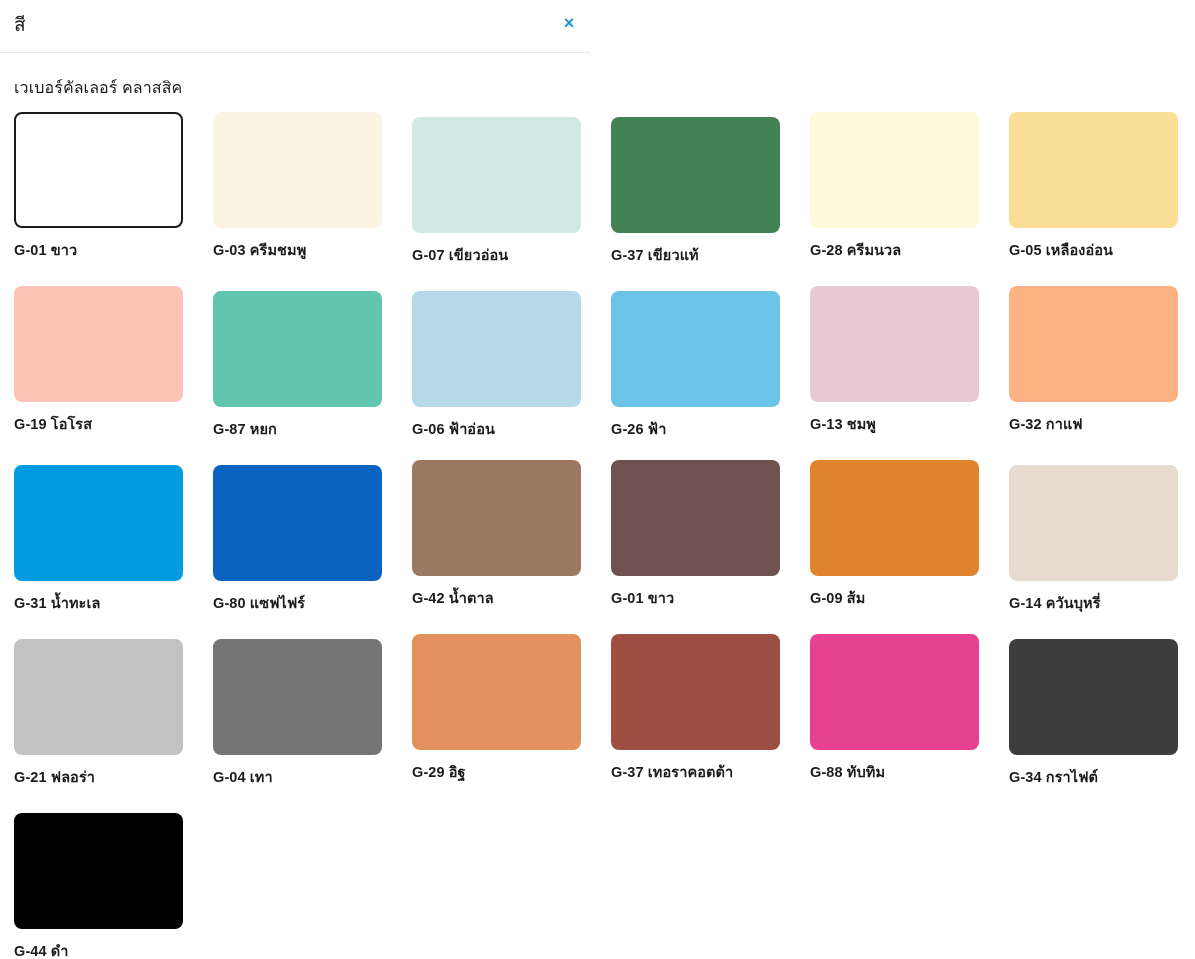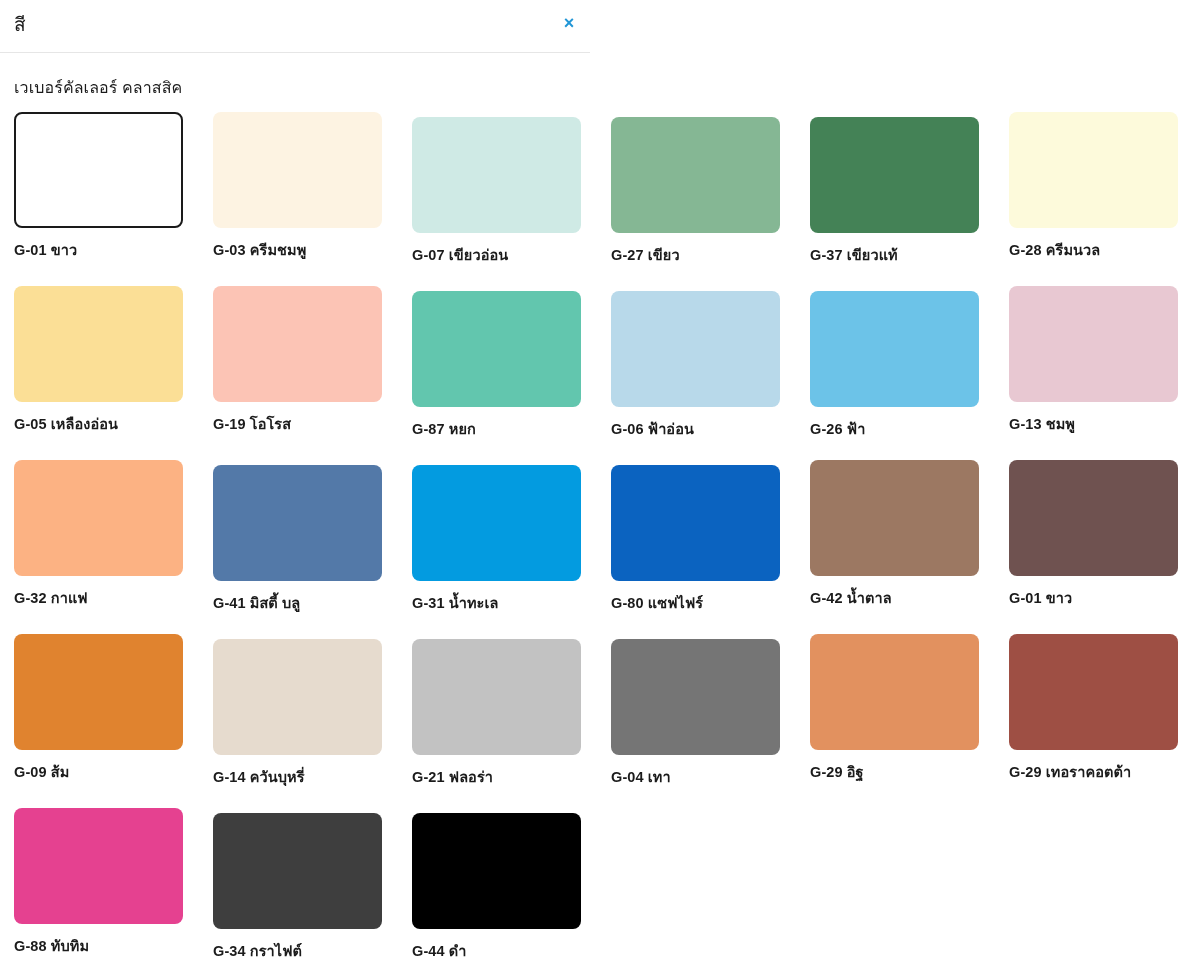--- a/index.html
+++ b/index.html
@@ -114,24 +114,20 @@
           <div class="swatch-label">G-01 ขาว</div>
         </div>
         <div class="swatch-cell col-3">
           <div class="swatch-chip" style="background: rgb(253, 243, 226);"></div>
           <div class="swatch-label">G-03 ครีมชมพู</div>
         </div>
         <div class="swatch-cell col-4">
           <div class="swatch-chip" style="background: rgb(207, 234, 229);"></div>
           <div class="swatch-label">G-07 เขียวอ่อน</div>
         </div>
-        <div class="swatch-cell col-5">
-          <div class="swatch-chip" style="background: rgb(133, 183, 148);"></div>
-          <div class="swatch-label">G-27 เขียว</div>
-        </div>
         <div class="swatch-cell col-6">
           <div class="swatch-chip" style="background: rgb(68, 130, 86);"></div>
           <div class="swatch-label">G-37 เขียวแท้</div>
         </div>
         <div class="swatch-cell col-1">
           <div class="swatch-chip" style="background: rgb(253, 250, 219);"></div>
           <div class="swatch-label">G-28 ครีมนวล</div>
         </div>
         <div class="swatch-cell col-2">
           <div class="swatch-chip" style="background: rgb(251, 223, 150);"></div>
@@ -154,24 +150,20 @@
           <div class="swatch-label">G-26 ฟ้า</div>
         </div>
         <div class="swatch-cell col-1">
           <div class="swatch-chip" style="background: rgb(232, 200, 210);"></div>
           <div class="swatch-label">G-13 ชมพู</div>
         </div>
         <div class="swatch-cell col-3">
           <div class="swatch-chip" style="background: rgb(252, 178, 131);"></div>
           <div class="swatch-label">G-32 กาแฟ</div>
         </div>
-        <div class="swatch-cell col-4">
-          <div class="swatch-chip" style="background: rgb(83, 121, 168);"></div>
-          <div class="swatch-label">G-41 มิสตี้ บลู</div>
-        </div>
         <div class="swatch-cell col-5">
           <div class="swatch-chip" style="background: rgb(3, 155, 224);"></div>
           <div class="swatch-label">G-31 น้ำทะเล</div>
         </div>
         <div class="swatch-cell col-6">
           <div class="swatch-chip" style="background: rgb(11, 99, 192);"></div>
           <div class="swatch-label">G-80 แซฟไฟร์</div>
         </div>
         <div class="swatch-cell col-1">
           <div class="swatch-chip" style="background: rgb(156, 120, 98);"></div>
@@ -196,21 +188,21 @@
         <div class="swatch-cell col-6">
           <div class="swatch-chip" style="background: rgb(117, 117, 117);"></div>
           <div class="swatch-label">G-04 เทา</div>
         </div>
         <div class="swatch-cell col-1">
           <div class="swatch-chip" style="background: rgb(226, 145, 95);"></div>
           <div class="swatch-label">G-29 อิฐ</div>
         </div>
         <div class="swatch-cell col-2">
           <div class="swatch-chip" style="background: rgb(158, 79, 68);"></div>
-          <div class="swatch-label">G-29 เทอราคอตต้า</div>
+          <div class="swatch-label">G-37 เทอราคอตต้า</div>
         </div>
         <div class="swatch-cell col-3">
           <div class="swatch-chip" style="background: rgb(229, 65, 144);"></div>
           <div class="swatch-label">G-88 ทับทิม</div>
         </div>
         <div class="swatch-cell col-4">
           <div class="swatch-chip" style="background: rgb(62, 62, 62);"></div>
           <div class="swatch-label">G-34 กราไฟต์</div>
         </div>
         <div class="swatch-cell col-5">

